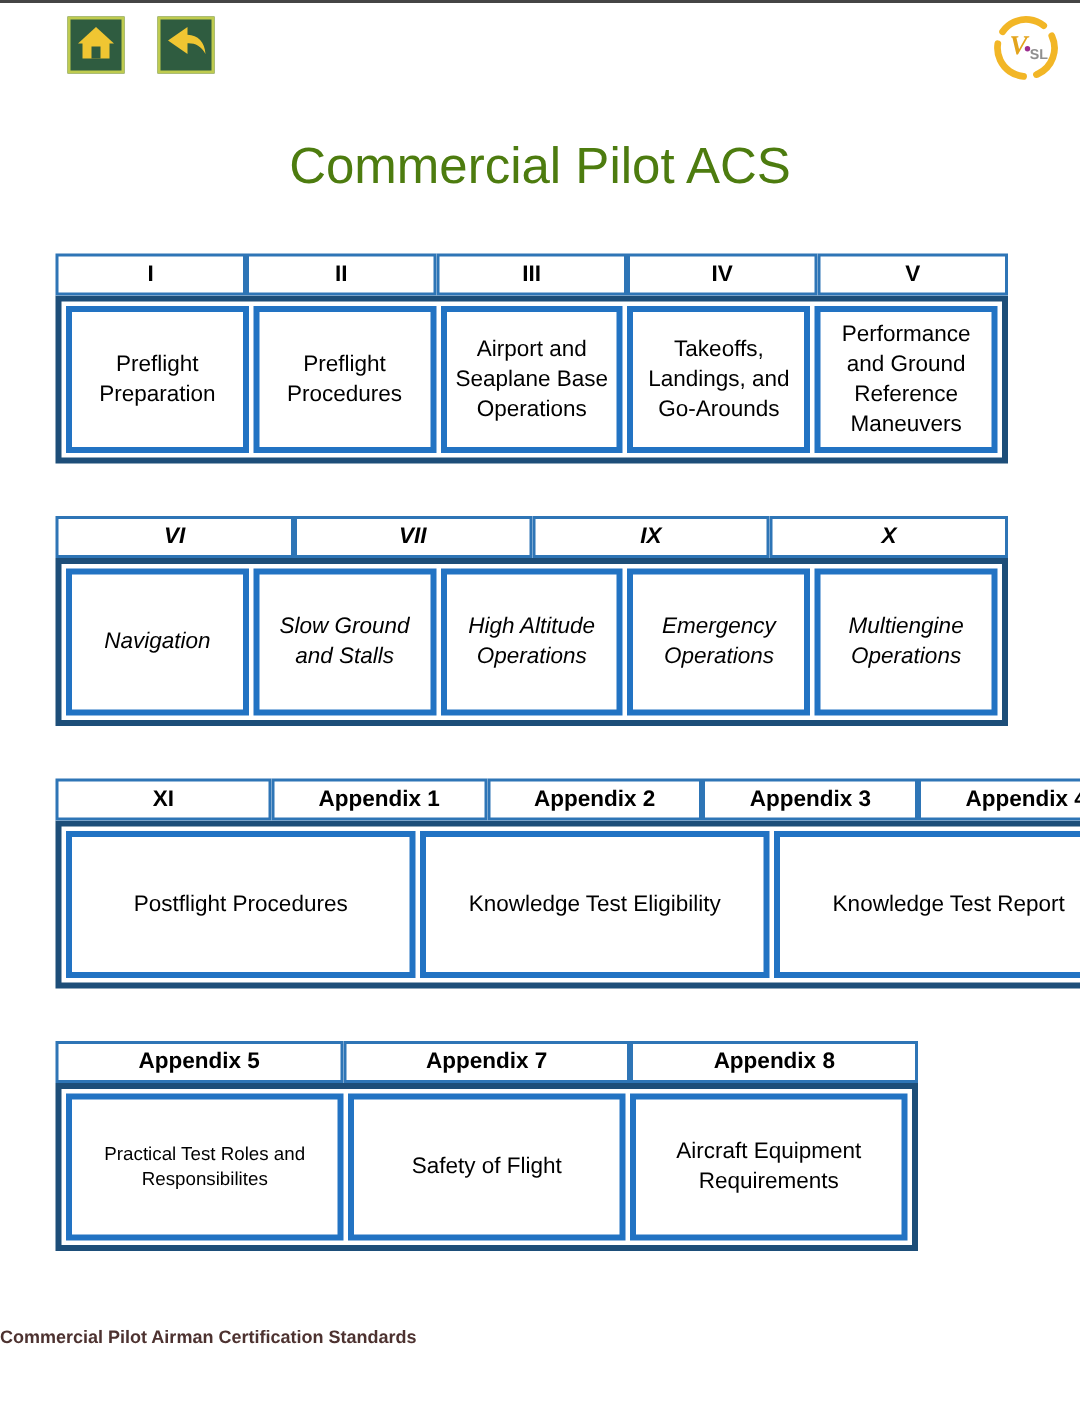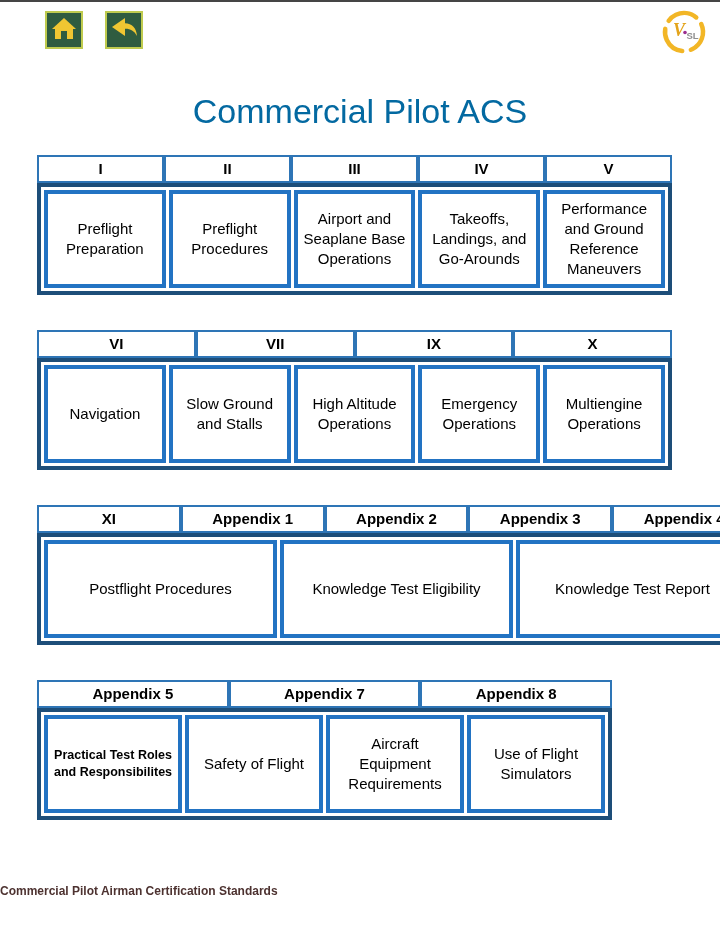--- a/index.html
+++ b/index.html
@@ -26,42 +26,42 @@
   .nav-btn{
     position:absolute;top:9px;width:38px;height:38px;
     background:var(--btn-green);border:2px solid var(--btn-border);
     display:flex;align-items:center;justify-content:center;cursor:pointer;padding:0;
   }
   .nav-btn.home{left:45px;}
   .nav-btn.back{left:105px;}
   .logo{position:absolute;top:6px;right:12px;width:48px;height:48px;}
   
   .page-title{
-    text-align:center;font-size:34px;font-weight:400;color:#0369a1;
-    margin-top:32px;margin-bottom:24px;letter-spacing:0px;
+    text-align:center;font-size:34px;font-weight:400;color:#4d7c0f;
+    margin-top:32px;margin-bottom:38px;letter-spacing:0px;
   }
   
   .sections{margin-left:37px;}
   .section{margin-bottom:35px;}
   .header-row{display:flex;}
   .header-cell{
     flex:1;border:2px solid var(--header-border);background:#fff;
     text-align:center;font-weight:700;font-size:15px;line-height:24px;height:28px;
     color:#000;
   }
   .body-row{
     border:4px solid var(--frame);background:#fff;padding:3px;
     display:flex;gap:3px;height:112px;
   }
   .body-cell{
     flex:1;border:4px solid var(--cell-border);background:#fff;
     display:flex;align-items:center;justify-content:center;text-align:center;
     font-size:15px;line-height:1.32;color:#000;padding:2px 5px;cursor:pointer;
   }
-  .body-cell.small{font-size:12.5px;line-height:1.35;font-weight:bold;}
+  .body-cell.small{font-size:12.5px;line-height:1.35;}
   
   .footer-text{
     position:absolute;left:0;right:0;top:884px;text-align:left;
     font-size:12px;font-weight:700;color:var(--footer-color);
   }
 </style>
 </head>
 <body>
 
 <div class="top-line"></div>
@@ -107,21 +107,21 @@
         <div class="header-cell">V</div>
       </div>
       <div class="body-row">
         <div class="body-cell">Preflight Preparation</div>
         <div class="body-cell">Preflight Procedures</div>
         <div class="body-cell">Airport and Seaplane Base Operations</div>
         <div class="body-cell">Takeoffs, Landings, and Go-Arounds</div>
         <div class="body-cell">Performance and Ground Reference Maneuvers</div>
       </div>
     </div>
-    <div class="section" style="width: 635px;">
+    <div class="section" style="width: 635px; font-style: italic;">
       <div class="header-row">
         <div class="header-cell">VI</div>
         <div class="header-cell">VII</div>
         <div class="header-cell">IX</div>
         <div class="header-cell">X</div>
       </div>
       <div class="body-row">
         <div class="body-cell">Navigation</div>
         <div class="body-cell">Slow Ground and Stalls</div>
         <div class="body-cell">High Altitude Operations</div>
@@ -146,18 +146,17 @@
     <div class="section" style="width: 575px;">
       <div class="header-row">
         <div class="header-cell">Appendix 5</div>
         <div class="header-cell">Appendix 7</div>
         <div class="header-cell">Appendix 8</div>
       </div>
       <div class="body-row">
         <div class="body-cell small">Practical Test Roles and Responsibilites</div>
         <div class="body-cell">Safety of Flight</div>
         <div class="body-cell">Aircraft Equipment Requirements</div>
-        <div class="body-cell">Use of Flight Simulators</div>
       </div>
     </div>
   </div>
 
 <div class="footer-text">Commercial Pilot Airman Certification Standards</div>
 
 </body></html>

